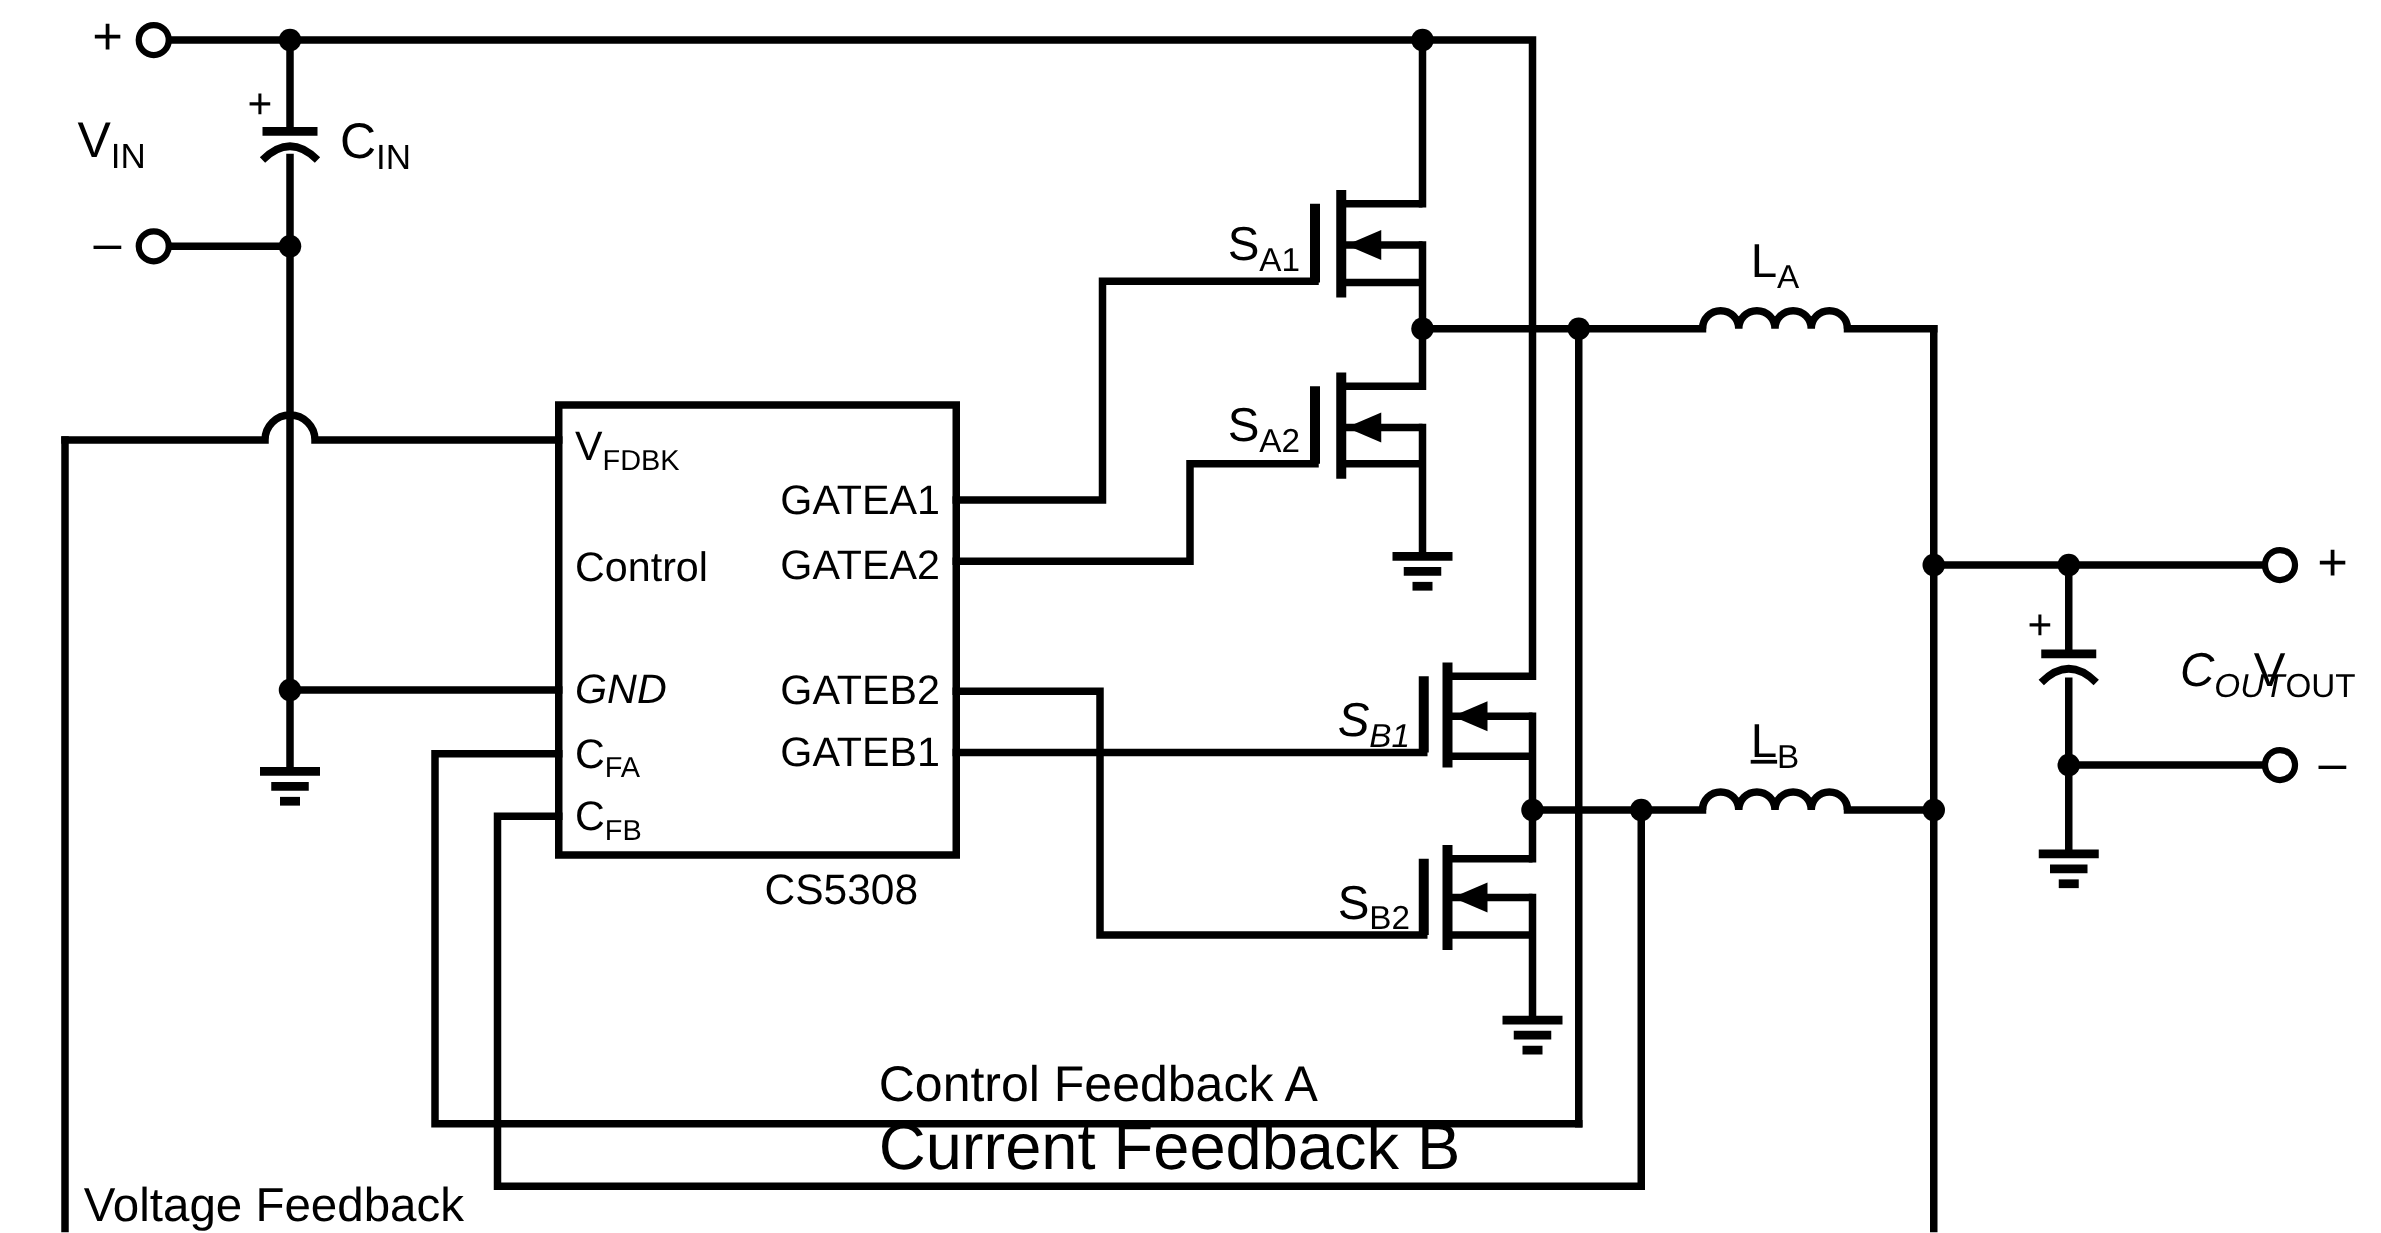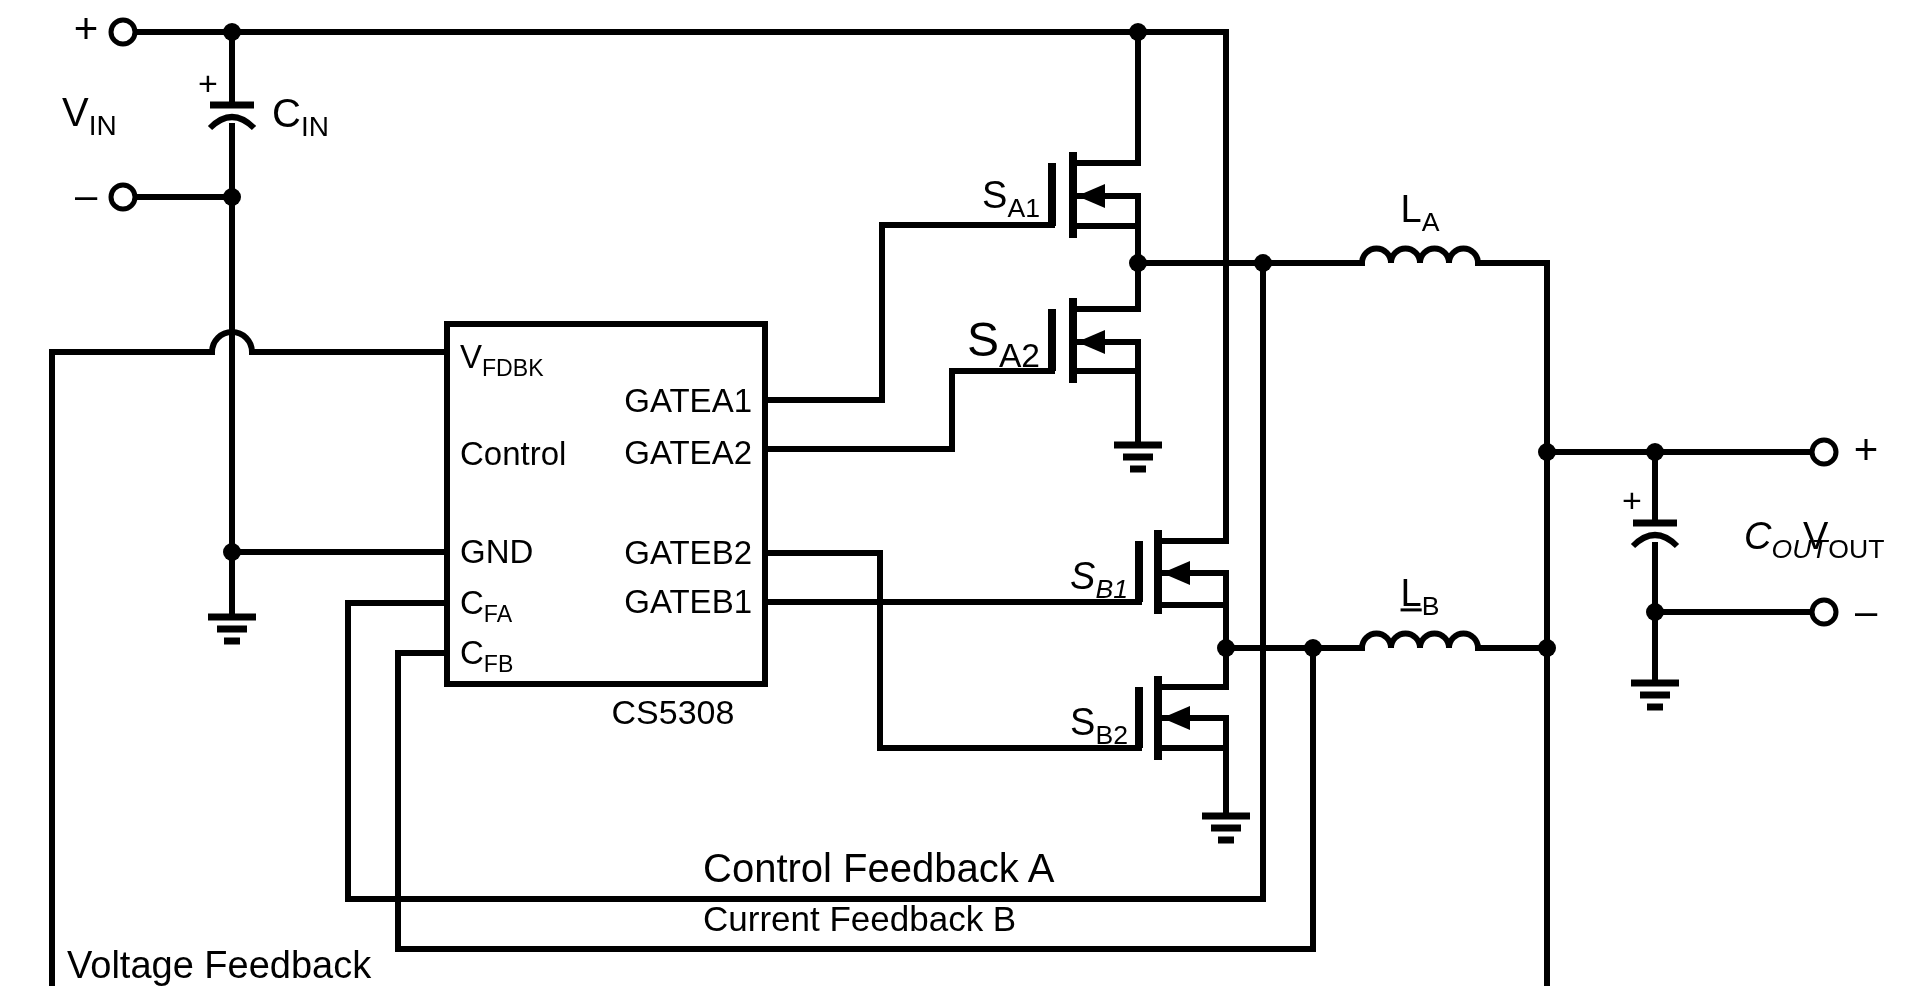--- a/index.html
+++ b/index.html
@@ -110,36 +110,36 @@
       <circle cx="1824" cy="612" r="12" fill="#ffffff" stroke="#000000" stroke-width="5"></circle>
     </svg>
   <div id="labels">
       <div class="lbl al-c" style="left: 86px; top: 29px; font-size: 42px;"><span>+</span></div>
       <div class="lbl al-l" style="left: 62px; top: 116px; font-size: 40px;"><span>V</span><sub>IN</sub></div>
       <div class="lbl al-c" style="left: 86px; top: 195px; font-size: 40px;"><span>–</span></div>
       <div class="lbl al-c" style="left: 208px; top: 83px; font-size: 34px;"><span>+</span></div>
       <div class="lbl al-l" style="left: 272px; top: 117px; font-size: 40px;"><span>C</span><sub>IN</sub></div>
       <div class="lbl al-l" style="left: 460px; top: 360px; font-size: 33px;"><span>V</span><sub>FDBK</sub></div>
       <div class="lbl al-l" style="left: 460px; top: 453px; font-size: 33px;"><span>Control</span></div>
-      <div class="lbl al-l" style="left: 460px; top: 551px; font-size: 33px;"><span>GND</span></div>
+      <div class="lbl al-l" style="left: 460px; top: 551px; font-size: 33px; font-style: italic;"><span>GND</span></div>
       <div class="lbl al-l" style="left: 460px; top: 606px; font-size: 33px;"><span>C</span><sub>FA</sub></div>
       <div class="lbl al-l" style="left: 460px; top: 656px; font-size: 33px;"><span>C</span><sub>FB</sub></div>
       <div class="lbl al-r" style="left: 752px; top: 400px; font-size: 33px;"><span>GATEA1</span></div>
       <div class="lbl al-r" style="left: 752px; top: 452px; font-size: 33px;"><span>GATEA2</span></div>
       <div class="lbl al-r" style="left: 752px; top: 552px; font-size: 33px;"><span>GATEB2</span></div>
       <div class="lbl al-r" style="left: 752px; top: 601px; font-size: 33px;"><span>GATEB1</span></div>
       <div class="lbl al-c" style="left: 634px; top: 712px; font-size: 34px; margin-left: 39px;"><span>CS5308</span></div>
       <div class="lbl al-r" style="left: 1040px; top: 199px; font-size: 38px;"><span>S</span><sub>A1</sub></div>
-      <div class="lbl al-r" style="left: 1040px; top: 344px; font-size: 48px;"><span>S</span><sub>A2</sub></div>
+      <div class="lbl al-r" style="left: 1040px; top: 344px; font-size: 38px;"><span>S</span><sub>A2</sub></div>
       <div class="lbl al-r" style="left: 1128px; top: 580px; font-size: 38px; font-style: italic;"><span>S</span><sub>B1</sub></div>
       <div class="lbl al-r" style="left: 1128px; top: 726px; font-size: 38px;"><span>S</span><sub>B2</sub></div>
       <div class="lbl al-c" style="left: 1420px; top: 213px; font-size: 38px;"><span>L</span><sub>A</sub></div>
       <div class="lbl al-c" style="left: 1420px; top: 597px; font-size: 38px; text-decoration: underline;"><span>L</span><sub>B</sub></div>
       <div class="lbl al-c" style="left: 1632px; top: 500px; font-size: 34px;"><span>+</span></div>
       <div class="lbl al-l" style="left: 1744px; top: 540px; font-size: 38px; font-style: italic;"><span>C</span><sub>OUT</sub></div>
       <div class="lbl al-l" style="left: 1803px; top: 540px; font-size: 38px;"><span>V</span><sub>OUT</sub></div>
       <div class="lbl al-c" style="left: 1866px; top: 450px; font-size: 42px;"><span>+</span></div>
       <div class="lbl al-c" style="left: 1866px; top: 611px; font-size: 40px;"><span>–</span></div>
       <div class="lbl al-l" style="left: 703px; top: 868px; font-size: 40px;"><span>Control Feedback A</span></div>
-      <div class="lbl al-l" style="left: 703px; top: 918px; font-size: 35px;"><span>Current Feedback B</span></div>
+      <div class="lbl al-l" style="left: 703px; top: 918px; font-size: 52px;"><span>Current Feedback B</span></div>
       <div class="lbl al-l" style="left: 67px; top: 965px; font-size: 38px;"><span>Voltage Feedback</span></div>
     </div>
 </div>
 
 </body></html>

